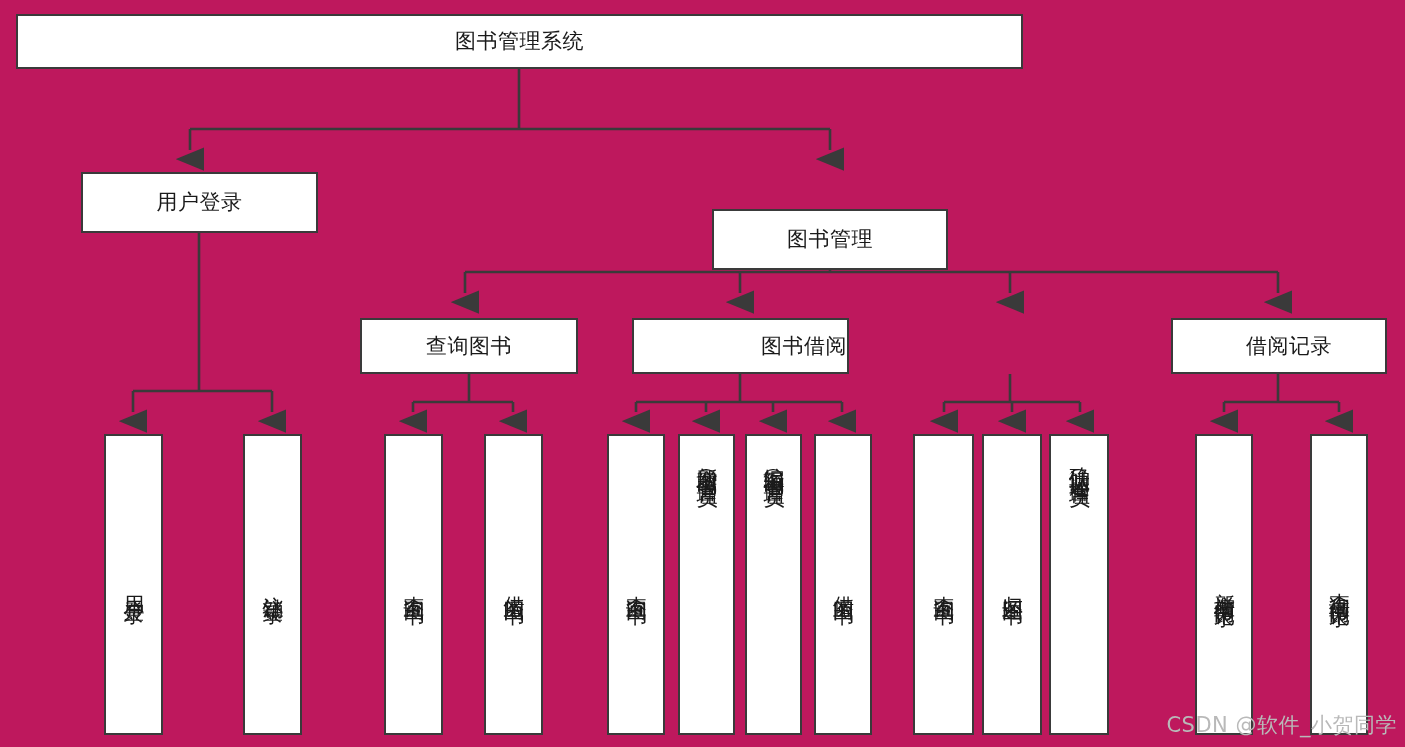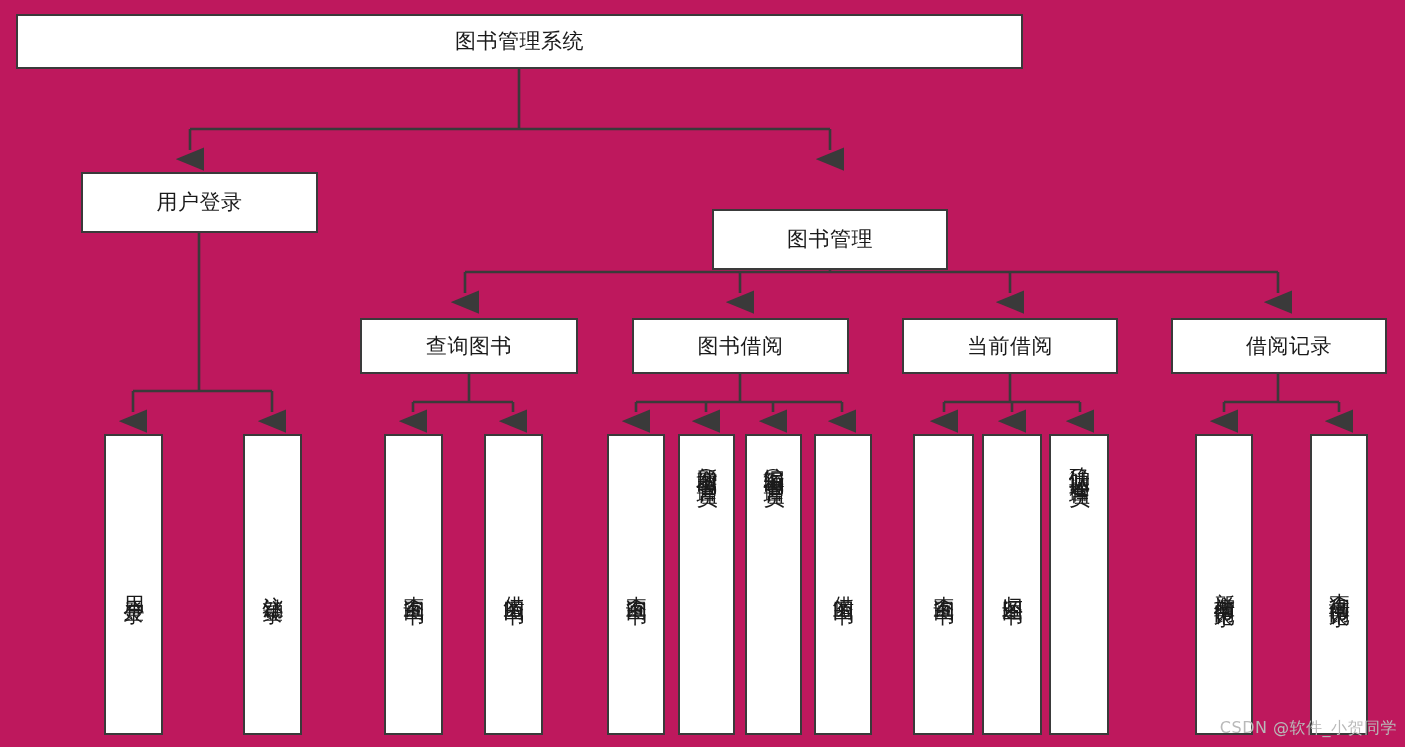--- a/index.html
+++ b/index.html
@@ -55,21 +55,21 @@
   }
   .node.leaf-centered {
     align-items: center;
     padding-top: 0;
   }
   .watermark {
     position: absolute;
     right: 8px;
     bottom: 8px;
     color: #b9b9b9;
-    font-size: 16px;
+    font-size: 21px;
     letter-spacing: 0.5px;
     z-index: 3;
     white-space: nowrap;
   }
 </style>
 </head>
 <body>
 
 <div id="canvas">
 
@@ -130,25 +130,22 @@
   <div class="node" style="left:81px; top:172px; width:237px; height:61px;">
     <span class="node-label">用户登录</span>
   </div>
   <div class="node" style="left:712px; top:169px; width:236px; height:61px;margin-top:40px;">
     <span class="node-label">图书管理</span>
   </div>
 
   <div class="node" style="left:360px; top:318px; width:218px; height:56px;">
     <span class="node-label">查询图书</span>
   </div>
-  <div class="node" style="left:632px; top:318px; width:217px; height:56px;">
+  <div class="node" style="left:632px; top:318px; width:217px; height:56px;justify-content:flex-end;">
     <span class="node-label">图书借阅</span>
-  </div>
-  <div class="node" style="left:902px; top:318px; width:216px; height:56px;">
-    <span class="node-label">当前借阅</span>
   </div>
   <div class="node" style="left:1171px; top:318px; width:216px; height:56px;padding-left:20px;">
     <span class="node-label">借阅记录</span>
   </div>
 
   <div class="node vertical leaf-centered" style="left:104px; top:434px; width:59px; height:301px;">
     <span class="node-label">用户登录</span>
   </div>
   <div class="node vertical leaf-centered" style="left:243px; top:434px; width:59px; height:301px;">
     <span class="node-label">注销登录</span>

